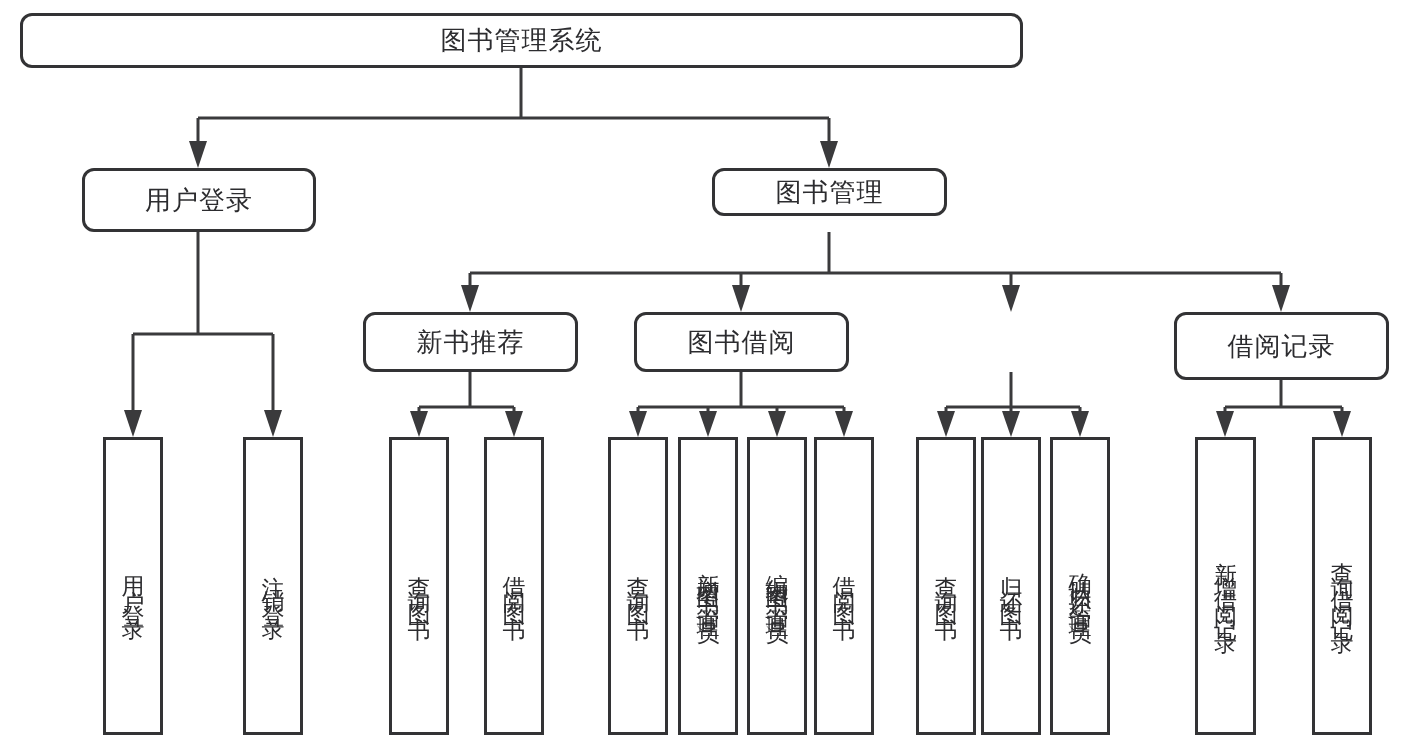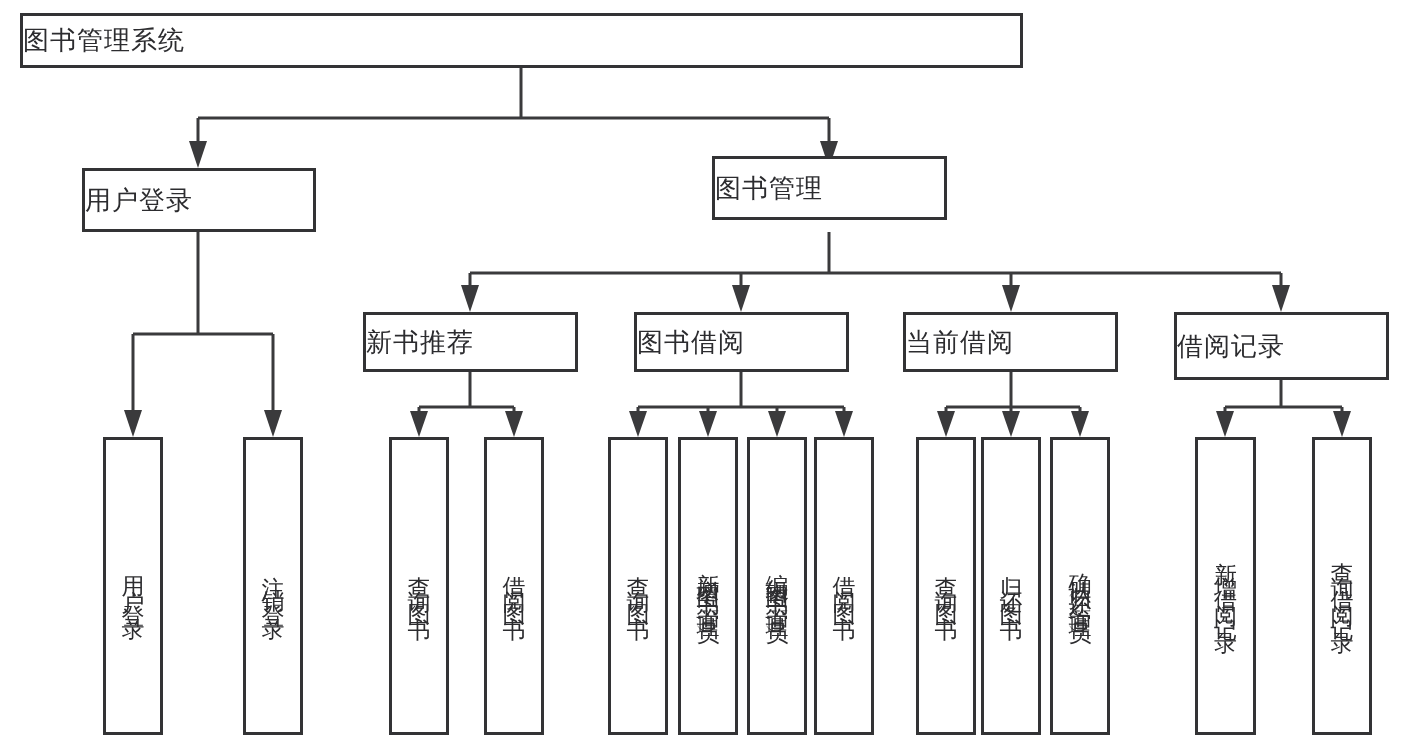--- a/index.html
+++ b/index.html
@@ -12,21 +12,21 @@
     color:#2c2c2f;
   }
   #connectors{position:absolute;left:0;top:0;width:1405px;height:747px;}
   .node{
     position:absolute;
     box-sizing:border-box;
     background:#ffffff;
     border:3px solid #333335;
   }
   .hbox{
-    display:flex;align-items:center;justify-content:flex-start;
+    display:flex;align-items:center;justify-content:center;border-radius:12px;
   }
   .hbox span{
     font-size:26px;
     letter-spacing:1px;
     color:#2c2c2f;
     white-space:nowrap;
   }
   .vbox{
     display:flex;align-items:center;justify-content:center;
   }
@@ -99,32 +99,29 @@
     </g>
   </svg>
 
   <div class="node hbox" style="left:20px;top:13px;width:1003px;height:55px">
     <span>图书管理系统</span>
   </div>
 
   <div class="node hbox" style="left:82px;top:168px;width:234px;height:64px">
     <span>用户登录</span>
   </div>
-  <div class="node hbox" style="left:712px;top:156px;width:235px;height:64px">
+  <div class="node hbox" style="left:712px;top:168px;width:235px;height:48px">
     <span>图书管理</span>
   </div>
 
   <div class="node hbox" style="left:634px;top:312px;width:215px;height:60px">
     <span>图书借阅</span>
   </div>
   <div class="node hbox" style="left:363px;top:312px;width:215px;height:60px">
     <span>新书推荐</span>
-  </div>
-  <div class="node hbox" style="left:903px;top:312px;width:215px;height:60px">
-    <span>当前借阅</span>
   </div>
   <div class="node hbox" style="left:1174px;top:312px;width:215px;height:68px">
     <span>借阅记录</span>
   </div>
 
   <div class="node vbox" style="left:103px;top:437px;width:60px;height:298px">
     <span>用户登录</span>
   </div>
   <div class="node vbox" style="left:243px;top:437px;width:60px;height:298px">
     <span>注销登录</span>

